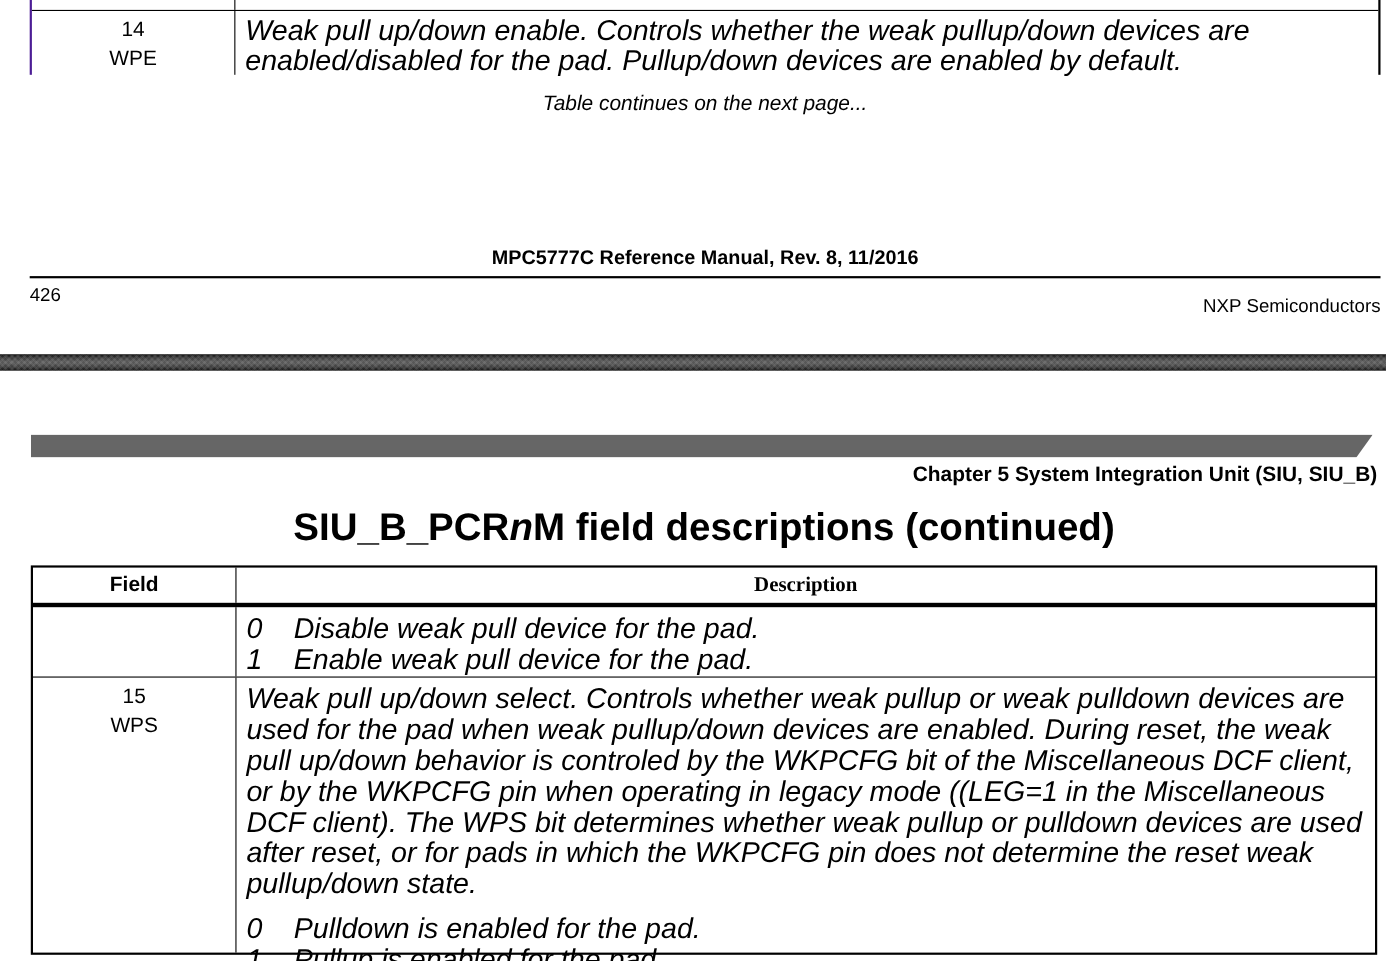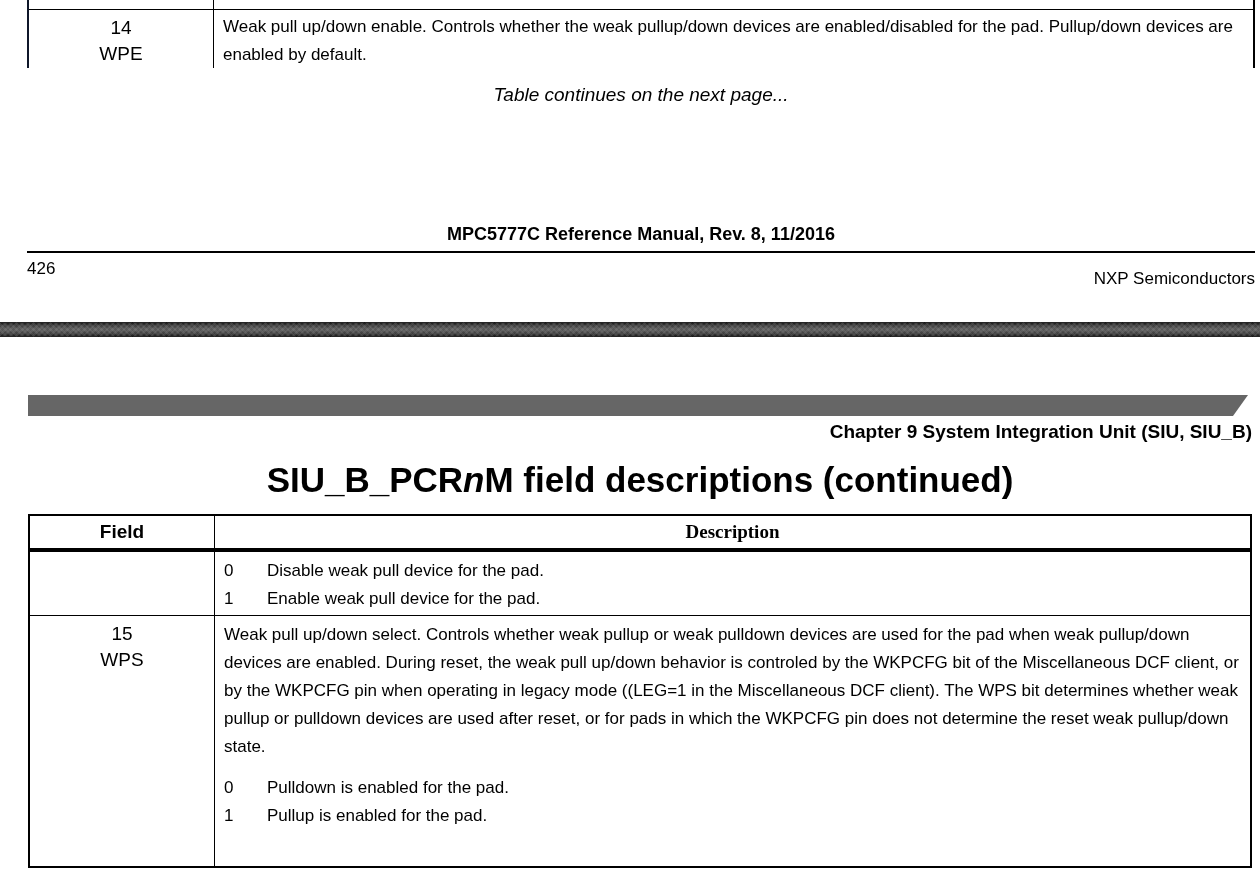--- a/index.html
+++ b/index.html
@@ -6,31 +6,31 @@
   html,body { width:1260px; height:874px; background:#ffffff; overflow:hidden; }
   body {
     position:relative;
     font-family:"Liberation Sans", sans-serif;
     color:#000;
   }
 
   
   .p1-table {
     position:absolute; left:27px; top:0; width:1228px;
-    border-left:2px solid #0f172a; border-right:2px solid #000;
+    border-left:2px solid #4c1d95; border-right:2px solid #000;
     background:#fff;
   }
   .p1-partial-row { display:flex; height:10px; border-bottom:1px solid #000; }
   .p1-row { display:flex; height:58px; }
   .cell-field {
     width:185px; flex:0 0 185px; border-right:1px solid #000;
     text-align:center; font-size:19px; line-height:26px; padding-top:5px;
   }
   .cell-desc {
-    flex:1; font-size:17px; line-height:28px; padding:3px 10px 0 9px;
+    flex:1; font-size:26px; line-height:28px; padding:3px 10px 0 9px;font-style:italic;
   }
   .continuation-note {
     position:absolute; left:27px; top:84px; width:1228px;
     text-align:center; font-style:italic; font-size:19px;
   }
   .footer-title {
     position:absolute; left:27px; top:224px; width:1228px;
     text-align:center; font-weight:bold; font-size:18px;
   }
   .footer-rule {
@@ -110,21 +110,21 @@
 <div class="continuation-note">Table continues on the next page...</div>
 
 <div class="footer-title">MPC5777C Reference Manual, Rev. 8, 11/2016</div>
 <div class="footer-rule"></div>
 <div class="footer-page-number">426</div>
 <div class="footer-publisher">NXP Semiconductors</div>
 
 <div class="page-separator"></div>
 
 <div class="chapter-banner"></div>
-<div class="chapter-heading">Chapter 9 System Integration Unit (SIU, SIU_B)</div>
+<div class="chapter-heading">Chapter 5 System Integration Unit (SIU, SIU_B)</div>
 
 <div class="table-title"><span>SIU_B_PCR</span><span class="var">n</span><span>M field descriptions (continued)</span></div>
 
 <div class="p2-table">
   <div class="p2-hdr">
     <div class="hdr-field">Field</div>
     <div class="hdr-desc">Description</div>
   </div>
 
   <div class="p2-row p2-row-1">

